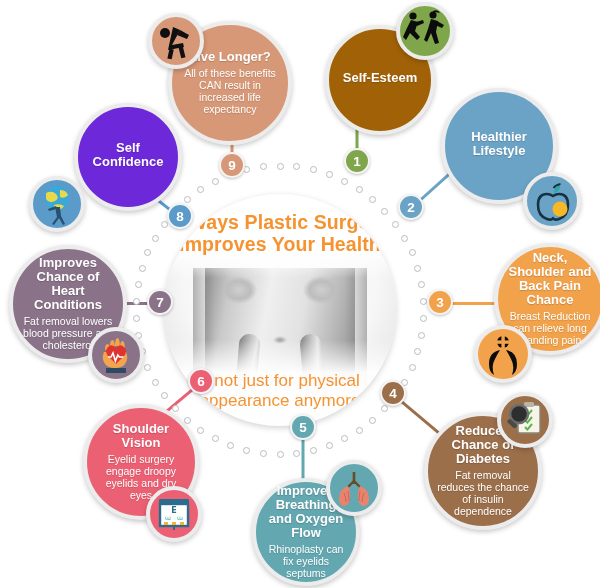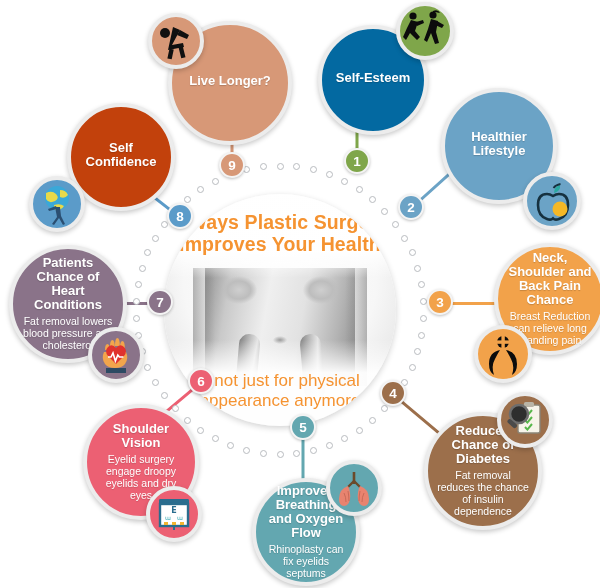--- a/index.html
+++ b/index.html
@@ -145,32 +145,33 @@
       <div class="arm-r"></div>
     </div>
     <div class="veil-top"></div>
     <div class="veil-bot"></div>
     <div class="ctitle">9 Ways Plastic Surgery Improves Your Health</div>
     <div class="csub">...not just for physical appearance anymore</div>
   </div>
 
   <div class="bubble" style="left:168px;top:21px;width:124px;height:124px;background:#D79877;">
     <div class="bhead">Live Longer?</div>
+    <div class="btext">All of these benefits CAN result in increased life expectancy</div>
   </div>
   <div class="icondisc" style="left:148px;top:13px;width:56px;height:56px;background:#D79877;">
     <svg width="40" height="40" viewBox="0 0 40 40" aria-hidden="true">
       <circle cx="9" cy="12" r="5" fill="#101010"></circle>
       <path d="M17 6 L24 9 L16 24 L27 22 L28 26 L12 29 Z" fill="#101010"></path>
       <path d="M24 9 L33 14 L31 18 L21 14 Z" fill="#101010"></path>
       <rect x="13" y="28" width="4.4" height="10" transform="rotate(12 15 30)" fill="#101010"></rect>
       <rect x="23" y="25" width="4.4" height="12" transform="rotate(-14 25 28)" fill="#101010"></rect>
     </svg>
   </div>
 
-  <div class="bubble" style="left:318px;top:25px;width:110px;height:110px;background:#0369a1;">
+  <div class="bubble" style="left:325px;top:25px;width:110px;height:110px;background:#a16207;">
     <div class="bhead">Self-Esteem</div>
   </div>
   <div class="icondisc" style="left:396px;top:2px;width:58px;height:58px;background:#7FA64A;">
     <svg width="44" height="44" viewBox="0 0 44 44" aria-hidden="true">
       <circle cx="10" cy="7" r="3.6" fill="#0c0c0c"></circle>
       <path d="M8 11 L15 13 L12 22 L17 28 L14 31 L7 24 L3 31 L0 28 L4 19 Z" fill="#0c0c0c"></path>
       <path d="M13 13 L20 11 L21 14 L14 17 Z" fill="#0c0c0c"></path>
       <circle cx="30" cy="6" r="3.6" fill="#0c0c0c"></circle>
       <path d="M28 10 L35 12 L33 23 L36 34 L32 35 L28 24 L24 33 L21 31 L25 20 Z" fill="#0c0c0c"></path>
       <path d="M34 12 L41 16 L39 19 L32 16 Z" fill="#0c0c0c"></path>
@@ -247,37 +248,37 @@
       <text x="15" y="27" font-size="6" text-anchor="middle" fill="#2ea6b0" font-family="DejaVu Sans, sans-serif">ɯ</text>
       <text x="27" y="27" font-size="6" text-anchor="middle" fill="#2ea6b0" font-family="DejaVu Sans, sans-serif">ɯ</text>
       <rect x="11" y="29" width="4" height="3" fill="#f2b531"></rect>
       <rect x="19" y="29" width="4" height="3" fill="#f2b531"></rect>
       <rect x="27" y="29" width="4" height="3" fill="#f2b531"></rect>
       <rect x="20" y="33" width="2" height="4" fill="#2a6d8e"></rect>
     </svg>
   </div>
 
   <div class="bubble" style="left:9px;top:245px;width:118px;height:118px;background:#8A7389;">
-    <div class="bhead">Patients Chance of Heart Conditions</div>
+    <div class="bhead">Improves Chance of Heart Conditions</div>
     <div class="btext">Fat removal lowers blood pressure and cholesterol</div>
   </div>
   <div class="icondisc" style="left:88px;top:327px;width:56px;height:56px;background:#8A7389;">
     <svg width="42" height="42" viewBox="0 0 42 42" aria-hidden="true">
       <path d="M10 16 q0 -6 2.4 -6 q2.4 0 2.4 6 Z" fill="#f2a54c"></path>
       <path d="M15 13 q0 -7 2.4 -7 q2.4 0 2.4 7 Z" fill="#f2a54c"></path>
       <path d="M20 12 q0 -8 2.4 -8 q2.4 0 2.4 8 Z" fill="#f2a54c"></path>
       <path d="M25 14 q0 -7 2.4 -7 q2.4 0 2.4 7 Z" fill="#f2a54c"></path>
       <path d="M9 18 q-3 6 1 12 q3 4 10 4 q7 0 10 -4 q4 -6 1 -12 Z" fill="#f2a54c"></path>
       <path d="M21 14 q-4 -5 -8 -1 q-4 4 0 9 l8 8 l8 -8 q4 -5 0 -9 q-4 -4 -8 1 Z" fill="#e0322e"></path>
       <path d="M13 23 h3 l2 -4 l2.4 8 l2.4 -6 l1.6 2 h4" stroke="#ffffff" stroke-width="1.6" fill="none"></path>
       <rect x="11" y="34" width="20" height="5" fill="#2d4a63"></rect>
     </svg>
   </div>
 
-  <div class="bubble" style="left:67px;top:103px;width:108px;height:108px;background:#c2410c;">
+  <div class="bubble" style="left:74px;top:103px;width:108px;height:108px;background:#6d28d9;">
     <div class="bhead">Self Confidence</div>
   </div>
   <div class="icondisc" style="left:29px;top:176px;width:56px;height:56px;background:#5B9BC9;">
     <svg width="42" height="42" viewBox="0 0 42 42" aria-hidden="true">
       <circle cx="21" cy="15" r="12" fill="#3aa8d8"></circle>
       <path d="M10 10 q6 -3 10 1 q4 4 -1 7 q-6 3 -9 -2 Z" fill="#e8d94a"></path>
       <path d="M24 7 q6 0 8 5 q-3 4 -8 2 Z" fill="#e8d94a"></path>
       <path d="M18 22 q6 -2 10 1 q-3 5 -9 4 Z" fill="#e8d94a"></path>
       <path d="M19 24 l2 10 l-5 7 l2 1 l5 -7 l4 7 l2 -1 l-4 -8 l-1 -9 Z" fill="#2b4f72"></path>
       <path d="M21 26 l-8 2 l-1 -2 l8 -3 Z" fill="#2b4f72"></path>

